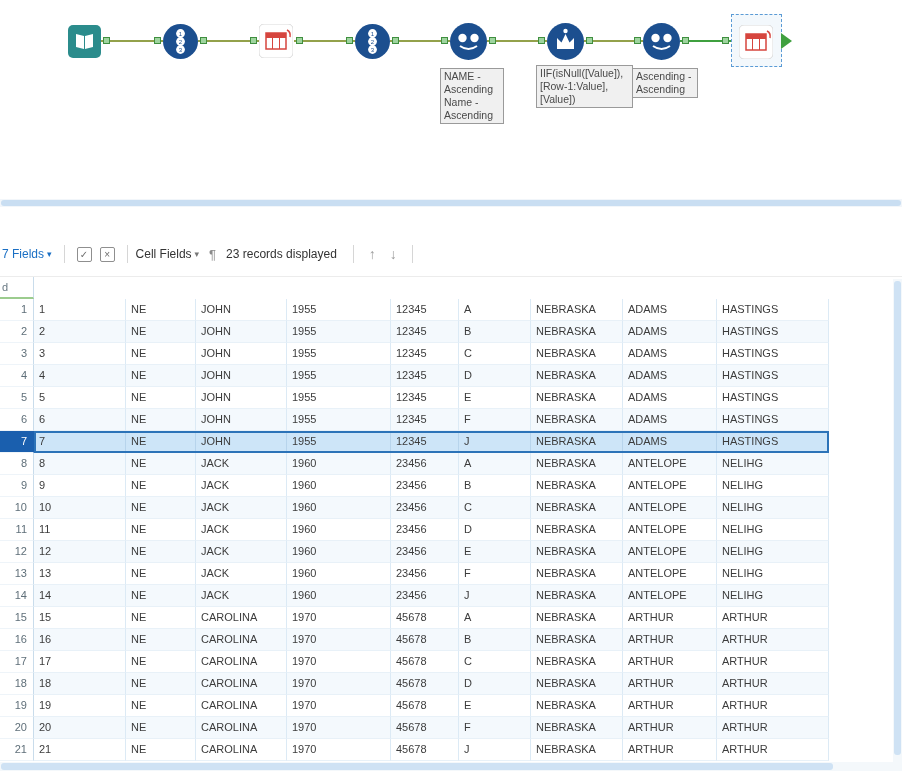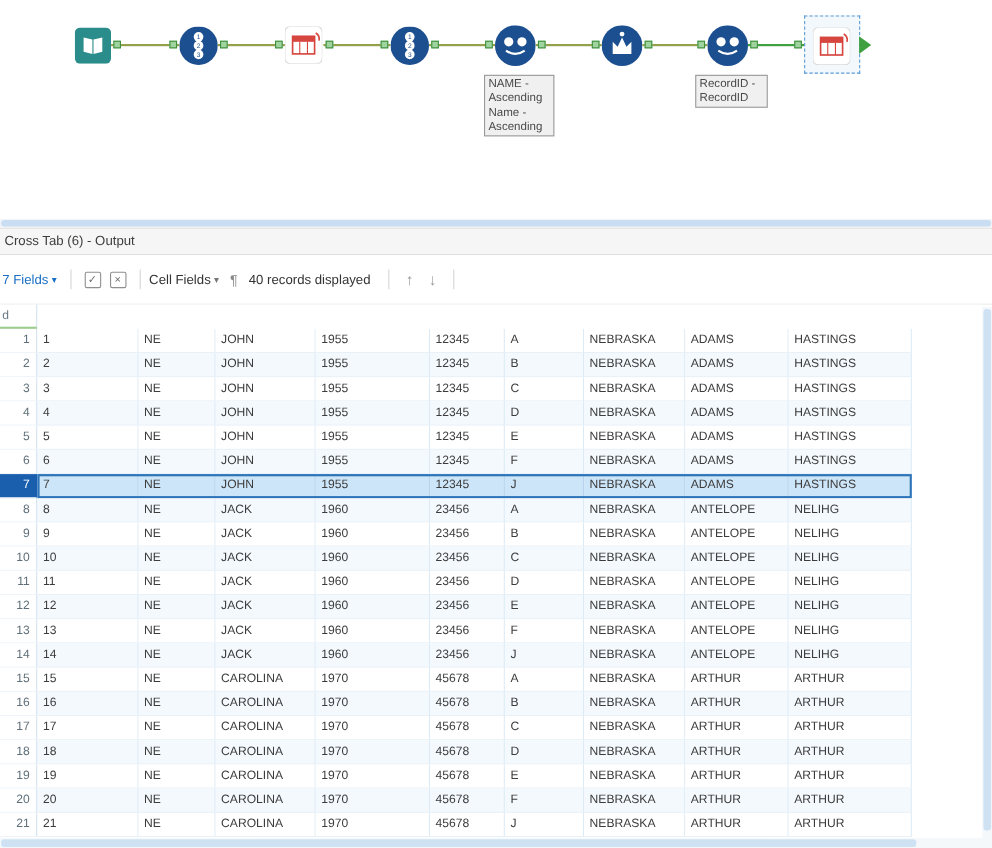--- a/index.html
+++ b/index.html
@@ -128,58 +128,56 @@
           <circle cx="12.5" cy="15" r="4.2" fill="#fff"></circle>
           <circle cx="24.5" cy="15" r="4.2" fill="#fff"></circle>
           <path d="M10 23 Q18.5 29 27 23" stroke="#fff" stroke-width="2" fill="none"></path>
         </svg></div>
       <div class="annotation" style="left: 440px; top: 68px; width: 64px;">NAME  - Ascending Name - Ascending</div>
       <div class="tool" style="left: 547px; top: 23px;"><svg width="37" height="37">
           <circle cx="18.5" cy="18.5" r="18.5" fill="#1c4f8f"></circle>
           <circle cx="18.5" cy="8" r="2.2" fill="#fff"></circle>
           <polygon points="10,26 10,15 14.5,19.5 18.5,11 22.5,19.5 27,15 27,26" fill="#fff"></polygon>
         </svg></div>
+      <div class="annotation" style="left: 536px; top: 65px; width: 97px;">IIF(isNull([Value]),[Row-1:Value],[Value])</div>
       <div class="tool" style="left: 643px; top: 23px;"><svg width="37" height="37">
           <circle cx="18.5" cy="18.5" r="18.5" fill="#1c4f8f"></circle>
           <circle cx="12.5" cy="15" r="4.2" fill="#fff"></circle>
           <circle cx="24.5" cy="15" r="4.2" fill="#fff"></circle>
           <path d="M10 23 Q18.5 29 27 23" stroke="#fff" stroke-width="2" fill="none"></path>
         </svg></div>
-      <div class="annotation" style="left: 632px; top: 68px; width: 66px;">RecordID - RecordID</div>
+      <div class="annotation" style="left: 632px; top: 68px; width: 66px;">Ascending - Ascending</div>
       <div class="sel-box" style="left: 731px; top: 14px; width: 51px; height: 53px;"></div>
       <div class="out-arrow" style="left: 781px; top: 33px;"></div>
       <div class="tool" style="left: 739px; top: 25px;"><svg width="34" height="34">
           <rect width="34" height="34" rx="5" fill="#fff" stroke="#dadada"></rect>
           <rect x="7" y="9" width="20" height="16" fill="#fff" stroke="#d6453e" stroke-width="1.5"></rect>
           <rect x="7" y="9" width="20" height="5" fill="#d6453e"></rect>
           <line x1="13.5" y1="14" x2="13.5" y2="25" stroke="#d6453e"></line>
           <line x1="20.5" y1="14" x2="20.5" y2="25" stroke="#d6453e"></line>
           <path d="M28 6 q4 2 3 7" stroke="#d6453e" stroke-width="1.5" fill="none"></path>
         </svg></div>
     </div>
 
   <div id="canvas-scroll">
     <div class="thumb"></div>
   </div>
 
-  <div id="results-header">
-    <div id="results-title">Cross Tab (6) - Output</div>
-  </div>
 
   <div id="toolbar">
     <span class="tb-link">7 Fields</span>
     <span class="tb-chev">▾</span>
     <span class="tb-sep"></span>
     <span class="tb-icon">✓</span>
     <span class="tb-icon">×</span>
     <span class="tb-sep"></span>
     <span class="tb-text">Cell Fields</span>
     <span class="tb-chev gray">▾</span>
     <span class="tb-pilcrow">¶</span>
-    <span class="tb-text">40 records displayed</span>
+    <span class="tb-text">23 records displayed</span>
     <span class="tb-sep" style="margin-left:16px;"></span>
     <span class="tb-arrow">↑</span>
     <span class="tb-arrow">↓</span>
     <span class="tb-sep"></span>
   </div>
 
   <div id="grid">
       <div class="g-row g-head">
         <div class="gut">d</div>
         <div class="g-fill"></div>

